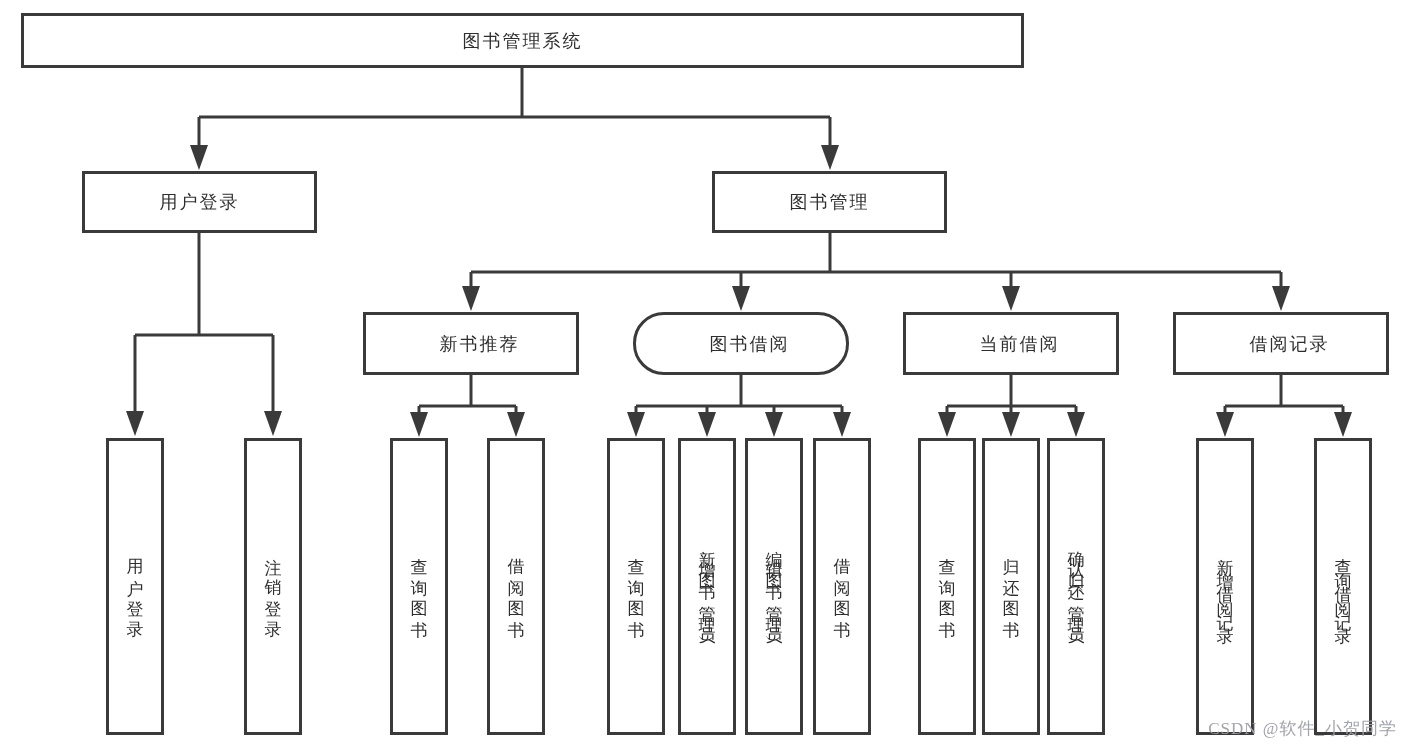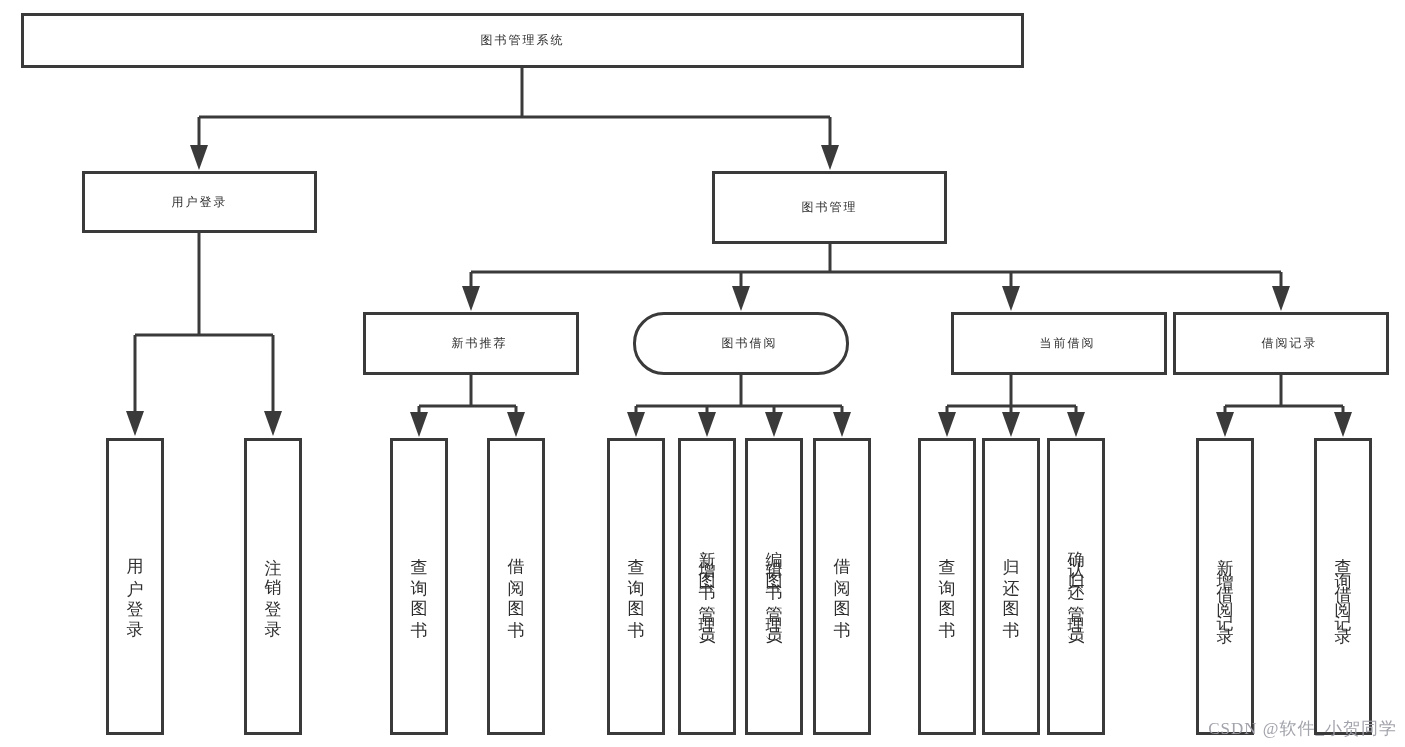--- a/index.html
+++ b/index.html
@@ -28,28 +28,28 @@
   .wires polygon { fill: var(--line); stroke: none; }
   .node {
     position: absolute;
     background: var(--bg);
     border: 3px solid var(--line);
     display: flex;
     align-items: center;
     justify-content: center;
     color: var(--text);
   }
-  .hnode { font-size: 12px; letter-spacing: 2px; white-space: nowrap; }
+  .hnode { font-size: 18px; letter-spacing: 2px; white-space: nowrap; }
   .root  { left: 21px;  top: 13px;  width: 1003px; height: 55px; }
   .l2a   { left: 82px;  top: 171px; width: 235px;  height: 62px; }
-  .l2b   { left: 712px; top: 171px; width: 235px;  height: 73px; }
+  .l2b   { left: 712px; top: 171px; width: 235px;  height: 62px; }
   .l3    { top: 312px;  width: 216px; height: 63px; padding-left: 17px; }
   .l3a   { left: 363px; }
   .l3b   { left: 633px; border-radius: 31px; }
-  .l3c   { left: 903px; margin-left: 48px; }
+  .l3c   { left: 903px; }
   .l3d   { left: 1173px; }
   .leaf  { top: 438px; width: 58px; height: 297px; }
   .vlabel {
     writing-mode: vertical-rl;
     font-size: 17px;
     color: var(--text);
     line-height: 1;
   }
   .ls4 { letter-spacing: 21px; }
   .ls6 { letter-spacing: 14px; }

